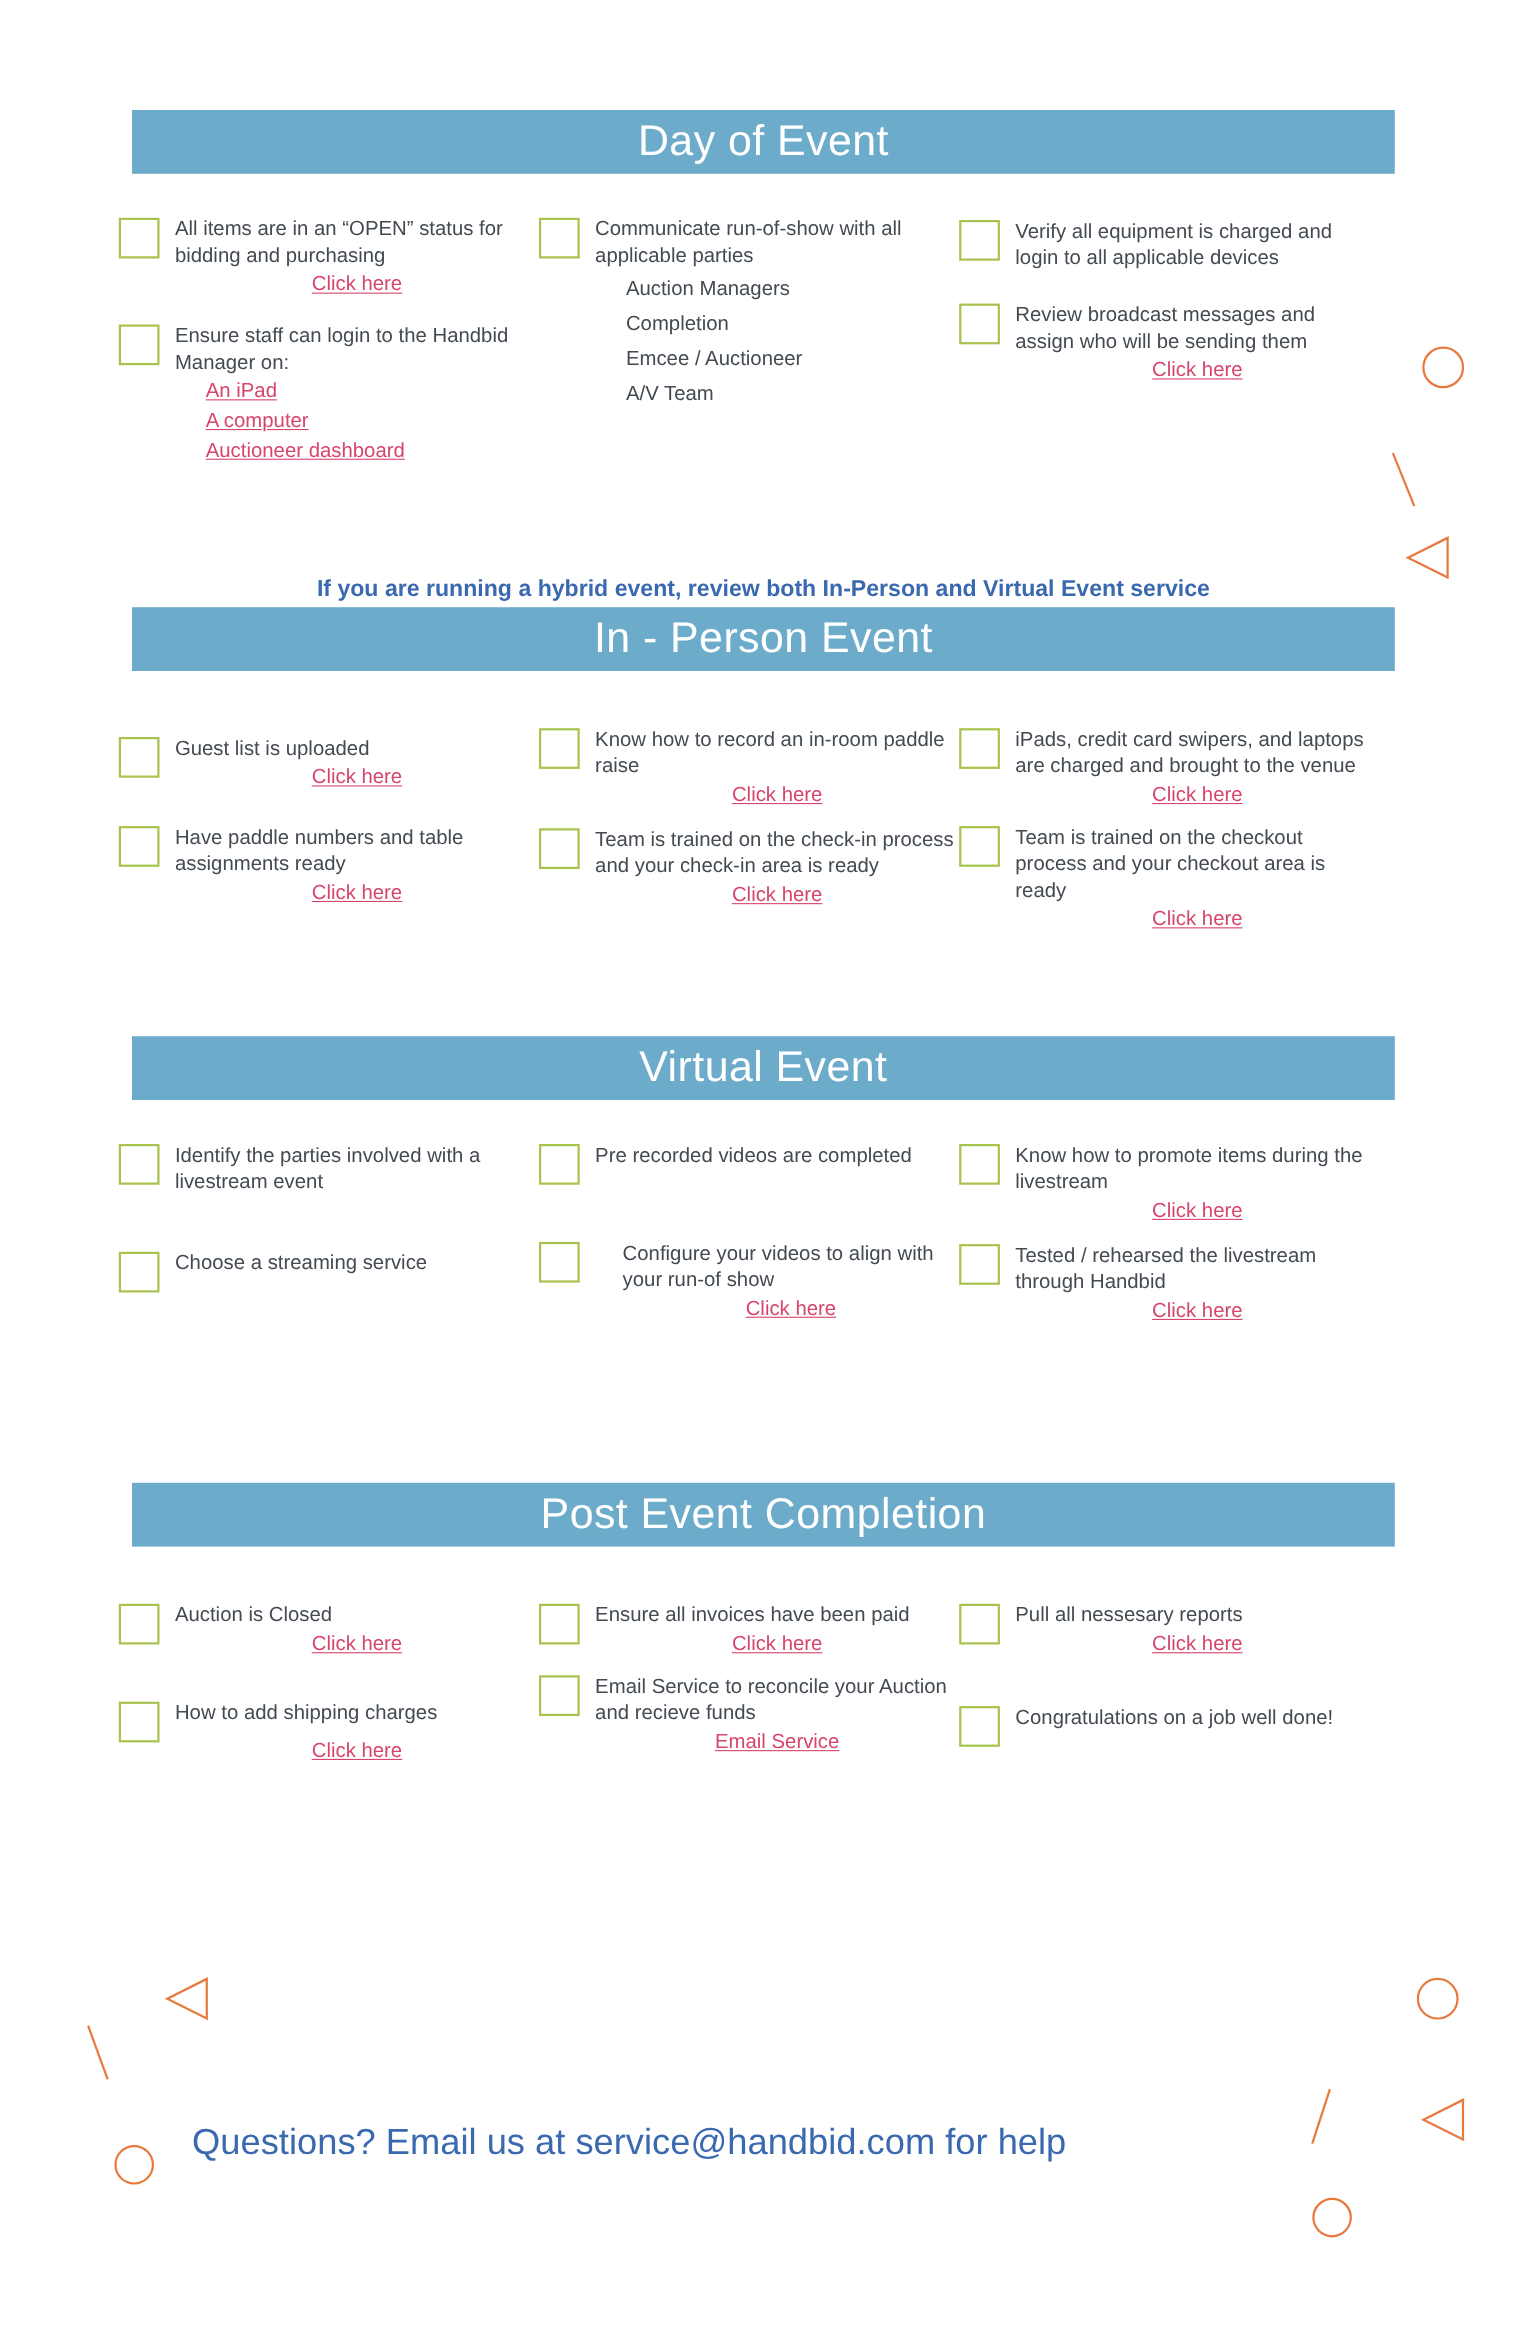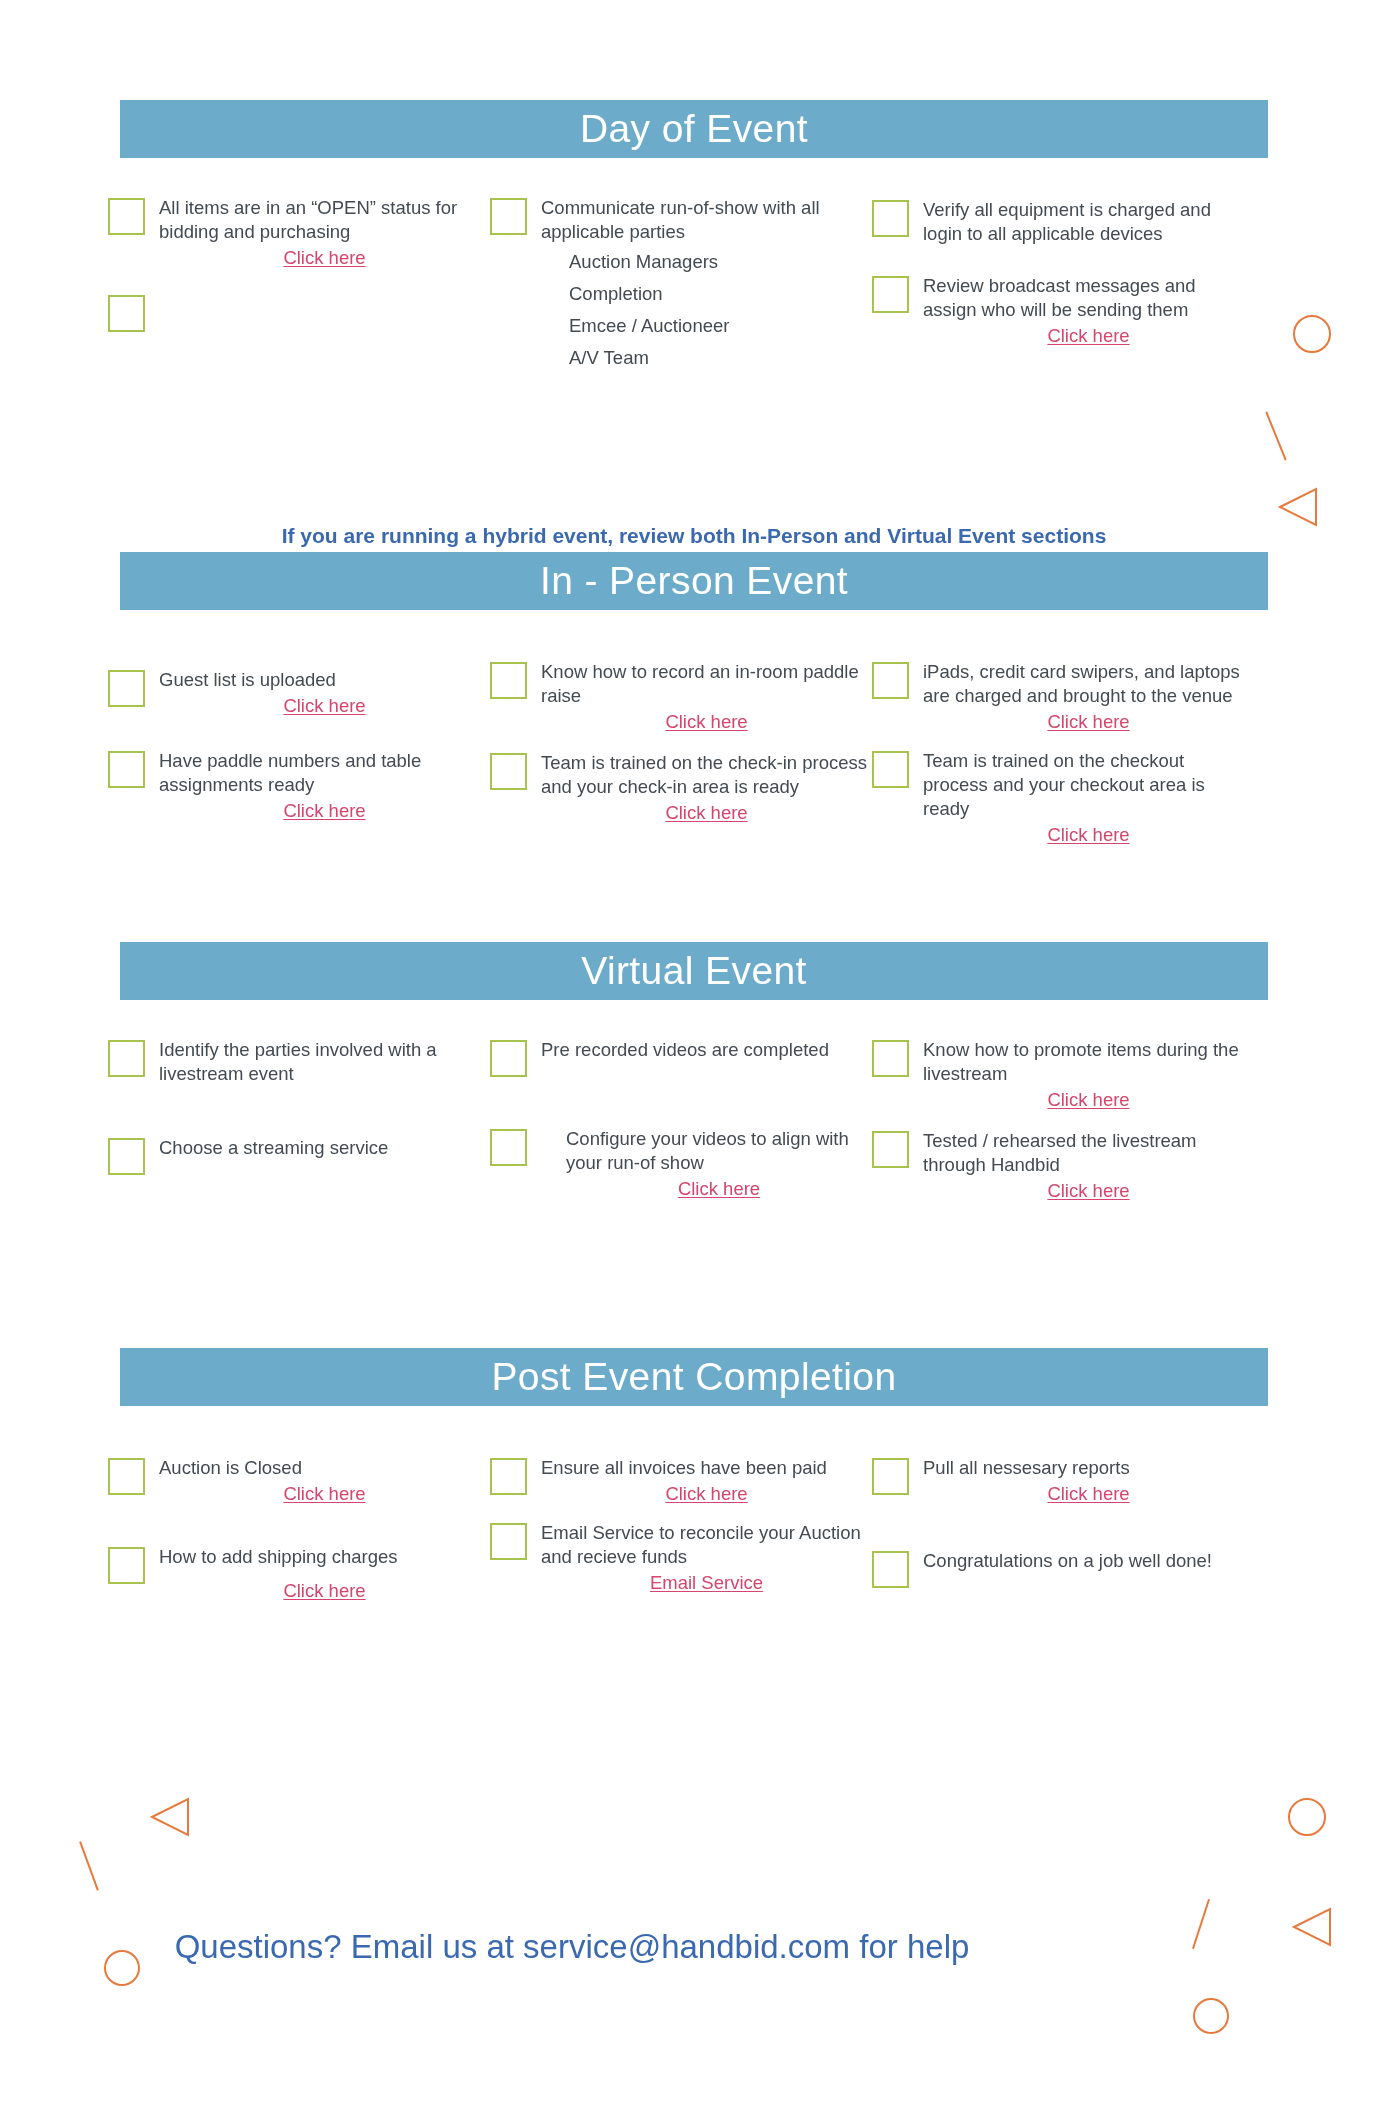--- a/index.html
+++ b/index.html
@@ -166,20 +166,26 @@
     <div class="col">
       <div class="row">
         <div class="chk"></div>
         <div class="rowbody">
           <div class="itemtext">All items are in an “OPEN” status for bidding and purchasing</div>
           <div class="link-wrap link-center"><span class="link">Click here</span></div>
         </div>
       </div>
       <div class="row" style="margin-top:22px;">
         <div class="chk"></div>
+        <div class="rowbody">
+          <div class="itemtext">Ensure staff can login to the Handbid Manager on:</div>
+          <div class="link-wrap"><span class="link">An iPad</span></div>
+          <div class="link-wrap"><span class="link">A computer</span></div>
+          <div class="link-wrap"><span class="link">Auctioneer dashboard</span></div>
+        </div>
       </div>
     </div>
 
     <div class="col">
       <div class="row">
         <div class="chk"></div>
         <div class="rowbody">
           <div class="itemtext">Communicate run-of-show with all applicable parties</div>
           <div class="sublist">
             <div class="subitem">Auction Managers</div>
@@ -202,21 +208,21 @@
         <div class="chk"></div>
         <div class="rowbody">
           <div class="itemtext">Review broadcast messages and assign who will be sending them</div>
           <div class="link-wrap link-center"><span class="link">Click here</span></div>
         </div>
       </div>
     </div>
   </div>
 
   <div class="notice" style="top:524px;">
-    <span>If you are running a hybrid event, review both In-Person and Virtual Event sections</span>
+    <span>If you are running a hybrid event, review both In-Person and Virtual Event service</span>
   </div>
 
   <div class="band" style="top:540px;margin-top:12px;">
     <span class="band-title">In - Person Event</span>
   </div>
 
   <div class="cols" style="top:660px;">
     <div class="col">
       <div class="row" style="margin-top:8px;">
         <div class="chk"></div>

